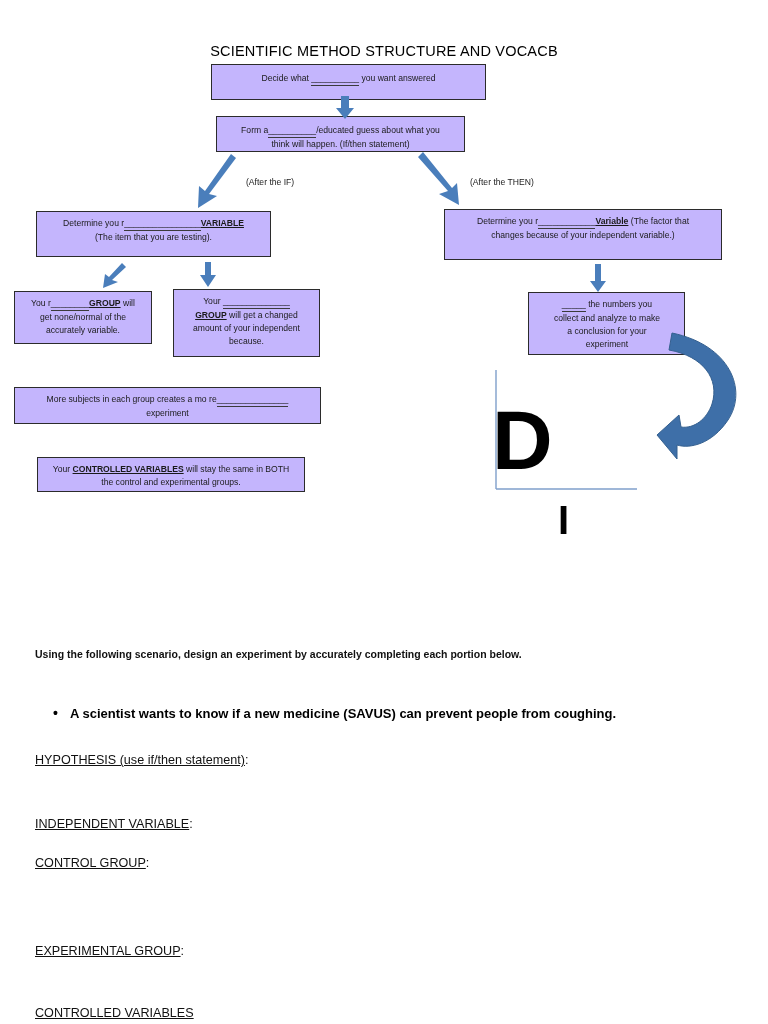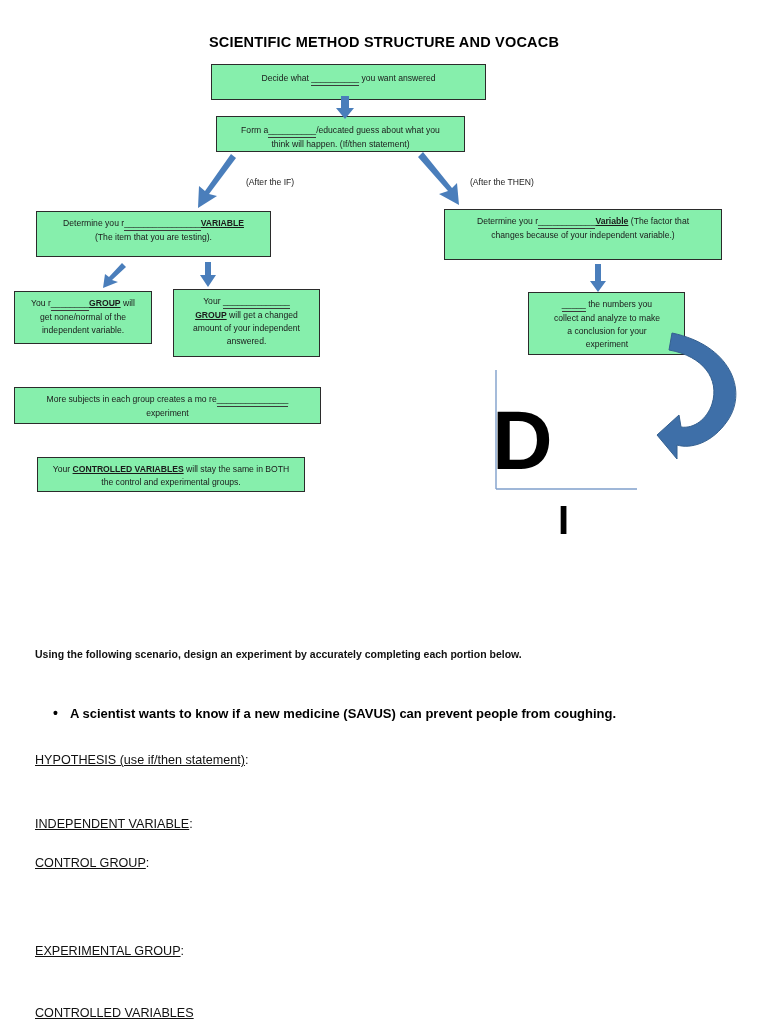--- a/index.html
+++ b/index.html
@@ -17,32 +17,32 @@
   }
   .page {
     position: absolute;
     inset: 0;
   }
   .abs { position: absolute; }
 
   
   #doc-title {
     left: 0; right: 0;
-    top: 34px;
+    top: 43px;
     text-align: center;
     font-size: 14.5px;
-    font-weight: bold;
+    font-weight: normal;
     letter-spacing: 0.2px;
   }
 
   
   .flowbox {
     border: 1px solid #2b2b2b;
     box-sizing: border-box;
-    background: #86efac;
+    background: #c4b5fd;
     display: flex;
     align-items: flex-start;
     justify-content: center;
     text-align: center;
     font-size: 8.6px;
     line-height: 13px;
     padding: 5px 6px 4px 6px;
     color: #1a1a1a;
   }
   .flowbox .inner { width: 100%; }
@@ -165,32 +165,32 @@
     <div class="inner">
       <span>Determine you r</span><span class="blank">____________</span><span class="bu">Variable</span><span> (The factor that</span>
       <div>changes because of your independent variable.)</div>
     </div>
   </div>
 
   <div class="abs flowbox" id="box-control">
     <div class="inner">
       <span>You r</span><span class="blank">________</span><span class="bu">GROUP</span><span> will</span>
       <div>get none/normal of the</div>
-      <div>independent variable.</div>
+      <div>accurately variable.</div>
     </div>
   </div>
 
   <div class="abs flowbox" id="box-experimental">
     <div class="inner">
       <span>Your </span><span class="blank">______________</span>
       <div>
         <span class="bu">GROUP</span><span> will get a changed</span>
       </div>
       <div>amount of your independent</div>
-      <div>answered.</div>
+      <div>because.</div>
     </div>
   </div>
 
   <div class="abs flowbox" id="box-data">
     <div class="inner">
       <span class="blank">_____</span><span> the numbers you</span>
       <div>collect and analyze to make</div>
       <div>a conclusion for your</div>
       <div>experiment</div>
     </div>

